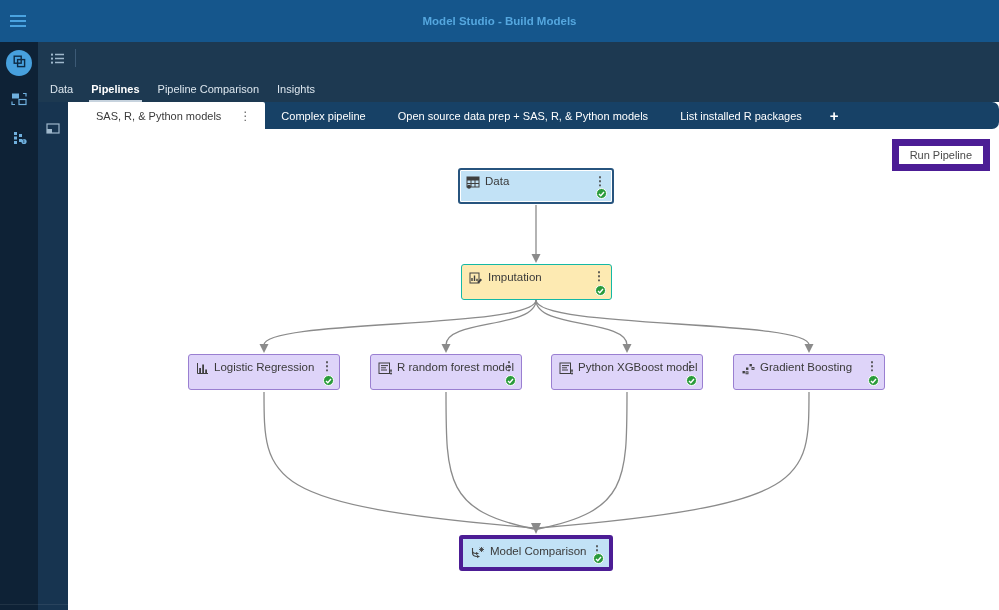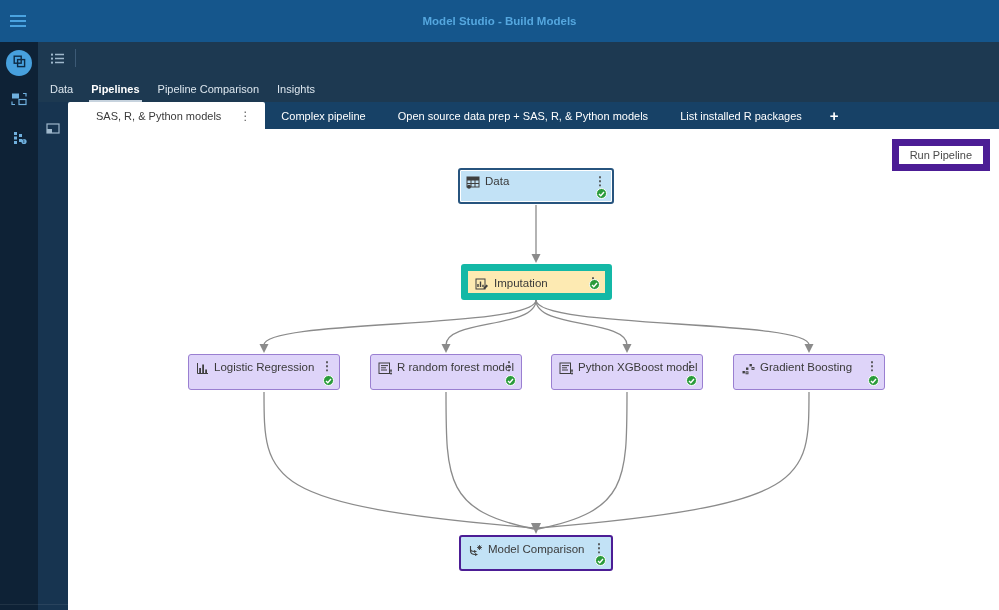--- a/index.html
+++ b/index.html
@@ -39,41 +39,41 @@
 
   .workarea { flex:1; display:flex; }
   .col2 { width:30px; background:#173450; position:relative; }
   .panel-icon { position:absolute; top:18px; left:8px; }
   .col2-chevron { position:absolute; bottom:2px; left:0; right:0; text-align:center;
     color:#cfd8e0; font-size:12px; font-weight:700; border-top:1px solid rgba(255,255,255,0.08); padding-top:3px; }
 
   .content { flex:1; display:flex; flex-direction:column; }
 
   
-  .tabbar { height:27px; background:#174166; display:flex; align-items:stretch; }
+  .tabbar { height:27px; background:#174166; display:flex; align-items:stretch;border-radius:7px; }
   .ptab { color:#ffffff; font-size:11px; display:flex; align-items:center;
     padding:0 16px; cursor:pointer; white-space:nowrap; }
   .ptab.active { background:#ffffff; color:#3a3a3a; border-radius:2px 2px 0 0;
     padding:0 14px 0 28px; }
   .ptab.active .tab-menu { margin-left:18px; color:#666; font-size:12px; }
   .tab-add { color:#fff; font-size:15px; font-weight:700; display:flex; align-items:center;
     padding:0 12px; cursor:pointer; }
 
   
   .canvas { flex:1; position:relative; background:#ffffff; }
   .run-btn { position:absolute; top:10px; right:9px; background:#fff;
     border:7px solid #4c1d95; border-radius:0; color:#4a4a4a;
     font-size:11px; padding:3px 11px; cursor:pointer; font-family:inherit; }
 
   svg.wires { position:absolute; left:0; top:0; pointer-events:none; }
 
   .node { position:absolute; height:36px; border-radius:3px;
     display:flex; align-items:flex-start; padding:6px 6px 0 7px; cursor:pointer; }
-  .node-blue   { background:#c2e2f6; border:2px solid #4c1d95; }
-  .node-yellow { background:#fdeab2; border:7px solid #14b8a6; }
+  .node-blue   { background:#c2e2f6; border:4px solid #4c1d95; }
+  .node-yellow { background:#fdeab2; border:1px solid #14b8a6; }
   .node-purple { background:#ded4f9; border:1px solid #9a7fd1; }
   .node.selected { border:2px solid #27547e; box-shadow:inset 0 0 0 1px #ffffff; padding:5px 5px 0 6px; }
 
   .node-icon { margin-right:5px; display:flex; align-items:center; margin-top:1px; }
   .node-label { font-size:11.5px; color:#3a3a3a; white-space:nowrap; }
   .node-menu { position:absolute; right:6px; top:4px; color:#4a4a4a; font-size:12px;
     font-weight:700; cursor:pointer; line-height:14px; }
   .node-badge { position:absolute; right:5px; bottom:3px; width:11px; height:11px;
     border-radius:50%; background:#2a9b3b; border:1px solid #ffffff;
     display:flex; align-items:center; justify-content:center; }

